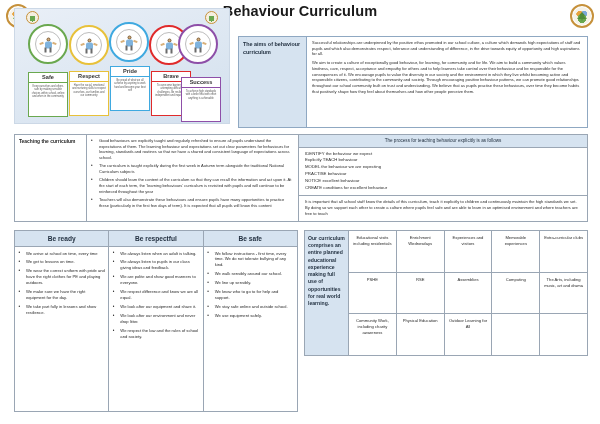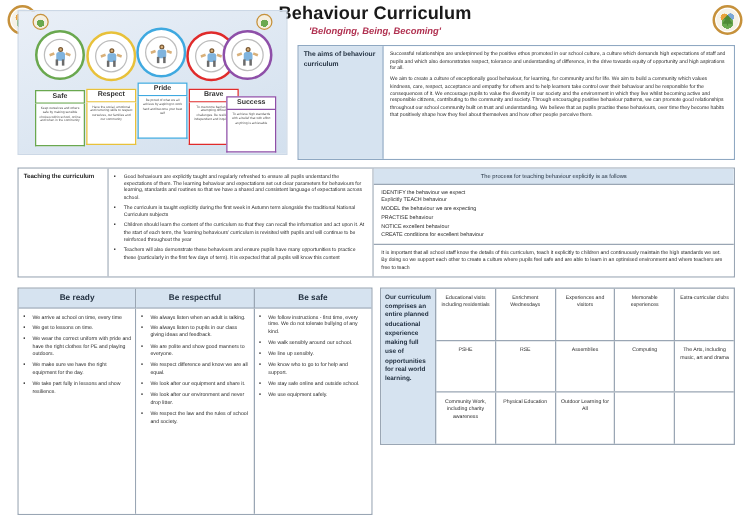--- a/index.html
+++ b/index.html
@@ -215,21 +215,20 @@
 </head>
 <body>
 
 <div class="page">
 
   <div class="header">
     <div class="crest" style="left:6px">
       <div class="crest-leaf"></div>
     </div>
     <div class="doc-title">Behaviour Curriculum</div>
-    <div class="doc-subtitle">'Belonging, Being, Becoming'</div>
     <div class="crest right">
       <div class="crest-leaf"></div>
     </div>
   </div>
 
   <div class="values-banner">
     <div class="mini-crest l"></div>
     <div class="mini-crest r"></div>
     <div class="rings" id="rings">
         <div class="ring" style="left: 13px; top: 2px; border-color: rgb(106, 168, 79);">

